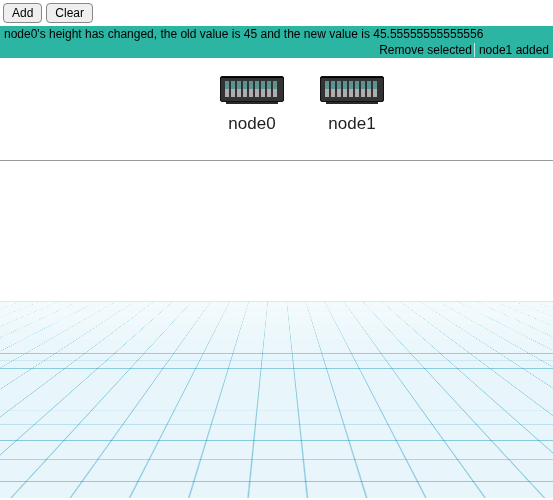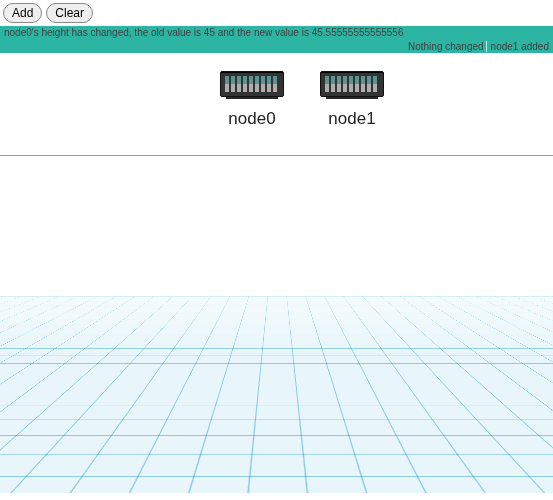--- a/index.html
+++ b/index.html
@@ -1,24 +1,24 @@
 <!DOCTYPE html>
 <html><head>
 <meta charset="utf-8">
 <style>
   * { box-sizing: border-box; }
   html, body { margin: 0; padding: 0; width: 553px; height: 500px; font-family: Arial, sans-serif; background: #fff; overflow: hidden; }
 
   .toolbar { padding: 3px; display: flex; gap: 4px; }
   .toolbar button {
     font-size: 12px; padding: 2px 8px; background: #efefef;
-    border: 1px solid #888; border-radius: 10px; cursor: pointer;
+    border: 1px solid #888; border-radius: 4px; cursor: pointer;
   }
 
-  .status-bar { background: #2db5a3; color: #404040; font-size: 10px; line-height: 1.35; }
+  .status-bar { background: #2db5a3; color: #000000; font-size: 12px; line-height: 1.35; }
   .status-bar .line { display: block; padding: 0 4px; }
   .status-bar .line2 { text-align: right; }
   .status-bar .sep { border-left: 1px solid rgba(255,255,255,.7); margin: 0 0 0 2px; padding-left: 4px; }
 
   .top-view {
     position: relative; height: 103px; border-bottom: 1px solid #999;
   }
   .top-node { position: absolute; text-align: center; }
   .top-node .label { font-size: 17px; margin-top: 8px; color: #222; }
   .top-node.n0 { left: 220px; top: 18px; }
@@ -98,21 +98,21 @@
 <body>
 
 <div class="toolbar">
   <button>Add</button>
   <button>Clear</button>
 </div>
 
 <div class="status-bar">
   <span class="line">node0's height has changed, the old value is 45 and the new value is 45.55555555555556</span>
   <span class="line line2">
-    <span>Nothing changed</span><span class="sep">node1 added</span>
+    <span>Remove selected</span><span class="sep">node1 added</span>
   </span>
 </div>
 
 <div class="top-view">
   <div class="top-node n0">
     <span class="device-icon"></span>
     <div class="label">node0</div>
   </div>
   <div class="top-node n1">
     <span class="device-icon"></span>

